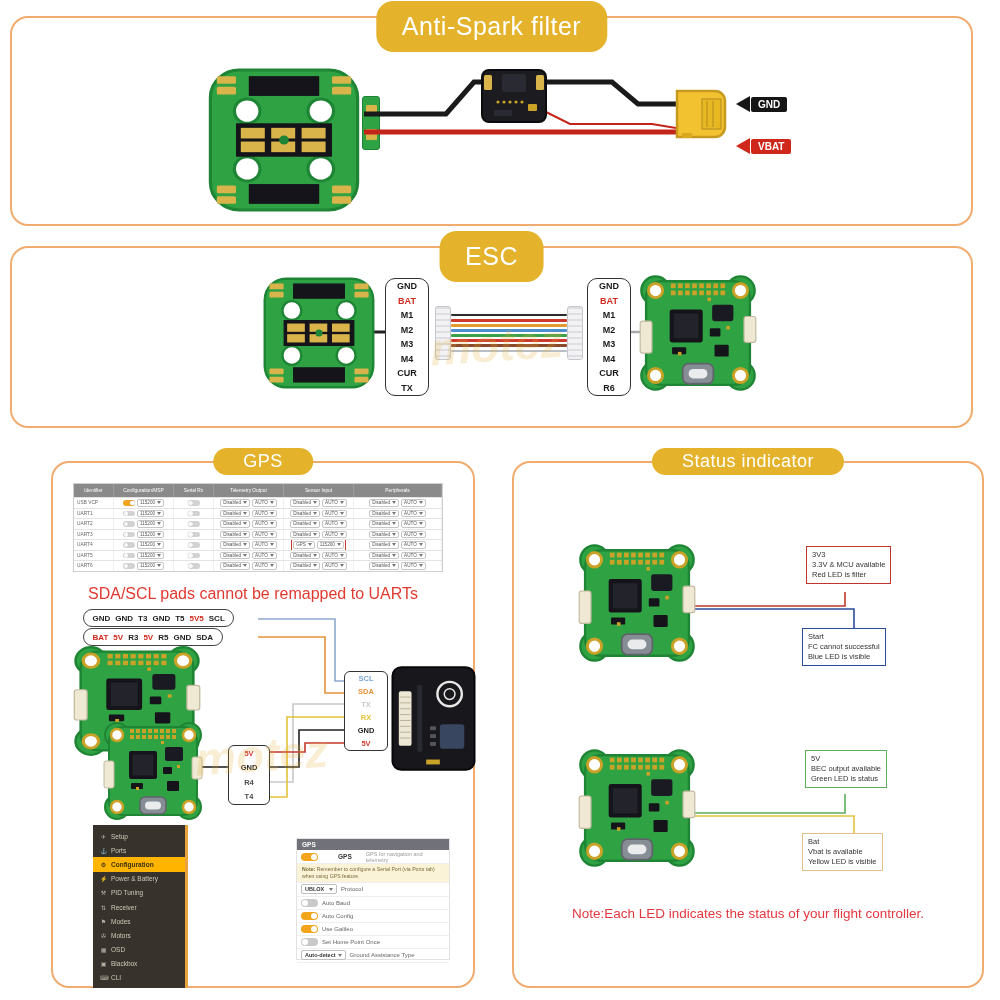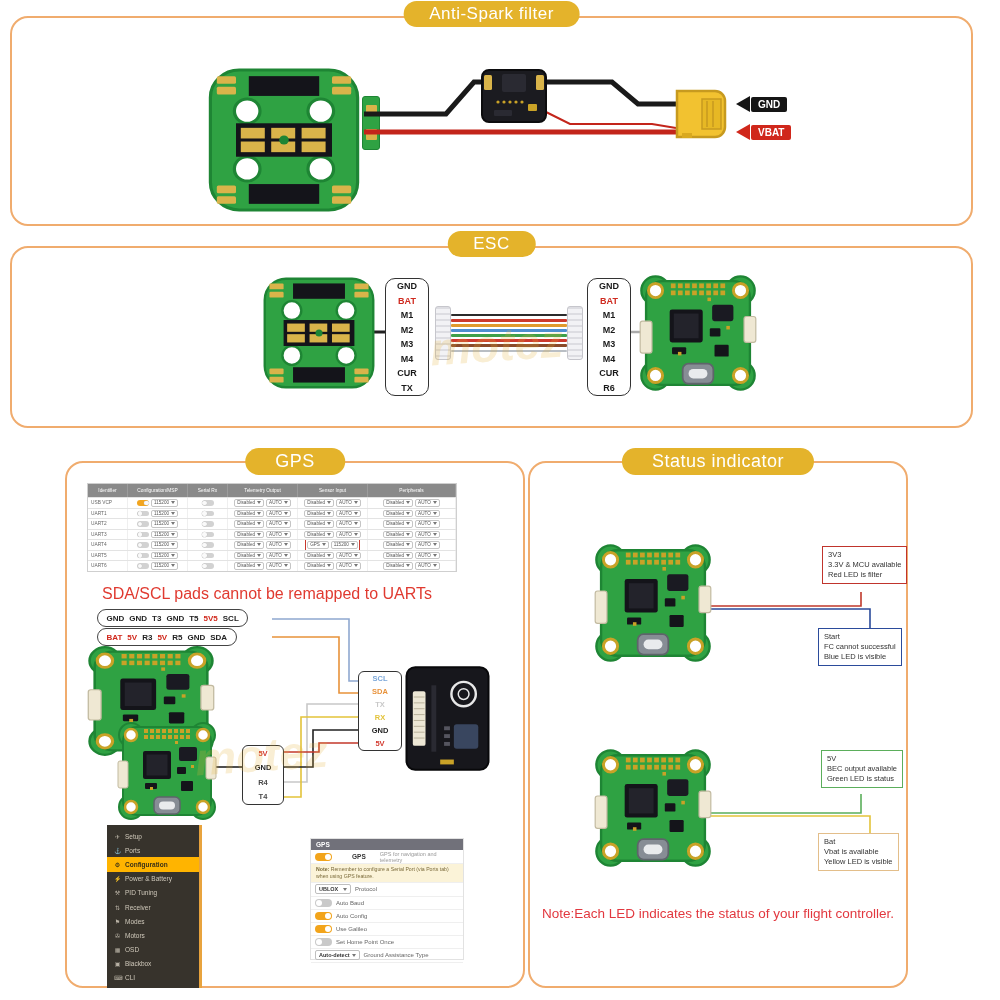--- a/index.html
+++ b/index.html
@@ -2,24 +2,24 @@
 <html><head>
 <meta charset="utf-8">
 <style>
   *{margin:0;padding:0;box-sizing:border-box}
   html,body{background:#fff}
   .page{position:relative;width:1000px;height:1000px;background:#fff;overflow:hidden;
         font-family:"Liberation Sans",sans-serif}
   .panel{position:absolute;border:2px solid #F0AC6E;border-radius:18px;background:#fff}
   #anti-panel{left:10px;top:16px;width:963px;height:210px}
   #esc-panel{left:10px;top:246px;width:963px;height:182px}
-  #gps-panel{left:65px;top:461px;width:460px;height:527px}
-  #status-panel{left:528px;top:461px;width:380px;height:527px}
+  #gps-panel{left:51px;top:461px;width:424px;height:527px}
+  #status-panel{left:512px;top:461px;width:472px;height:527px}
   .pill{position:absolute;top:-17px;left:50%;transform:translateX(-50%);background:#E4B32B;color:#fff;
-        border-radius:17px;padding:3px 26px;font-size:17px;white-space:nowrap;z-index:6;letter-spacing:.5px}
+        border-radius:17px;padding:11px 26px;font-size:25px;white-space:nowrap;z-index:6;letter-spacing:.5px}
   .pill-sm{font-size:18px;top:-15px;padding:3px 30px}
   .wires{position:absolute;left:0;top:0;z-index:1;pointer-events:none}
   .wires polyline,.wires line{fill:none}
   .board,.module{position:absolute;z-index:2}
   .board svg,.module svg{width:100%;height:100%;display:block}
   
   .tag{position:absolute;display:flex;align-items:center;z-index:3}
   .tag .arr{width:0;height:0;border-top:8px solid transparent;border-bottom:8px solid transparent;border-right:14px solid #151515}
   .tag .lbl{background:#151515;color:#fff;font-size:10px;font-weight:bold;padding:2px 7px;border-radius:2px;margin-left:1px}
   .tag.vbat .arr{border-right-color:#D0271B}
@@ -248,21 +248,21 @@
         <rect x="28" y="13" width="19" height="30" fill="#E7B824" stroke="#C79A1F" stroke-width="1.5"></rect>
         <line x1="33" y1="15" x2="33" y2="41" stroke="#C79A1F" stroke-width="1.5"></line>
         <line x1="39" y1="15" x2="39" y2="41" stroke="#C79A1F" stroke-width="1.5"></line>
         <rect x="8" y="47" width="10" height="5" fill="#D9A91F"></rect>
       </svg>
     </div>
     <div class="tag" style="left:724px;top:78px">
       <span class="arr"></span>
       <span class="lbl">GND</span>
     </div>
-    <div class="tag vbat" style="left:724px;top:106px">
+    <div class="tag vbat" style="left:724px;top:120px">
       <span class="arr"></span>
       <span class="lbl">VBAT</span>
     </div>
   </section>
 
   <section class="panel" id="esc-panel">
     <div class="pill">ESC</div>
     <svg class="wires" width="959" height="178" viewBox="0 0 959 178">
       <line class="stub-black" x1="362" y1="84" x2="374" y2="84"></line>
       <line class="stub-gray" x1="617" y1="84" x2="629" y2="84"></line>

